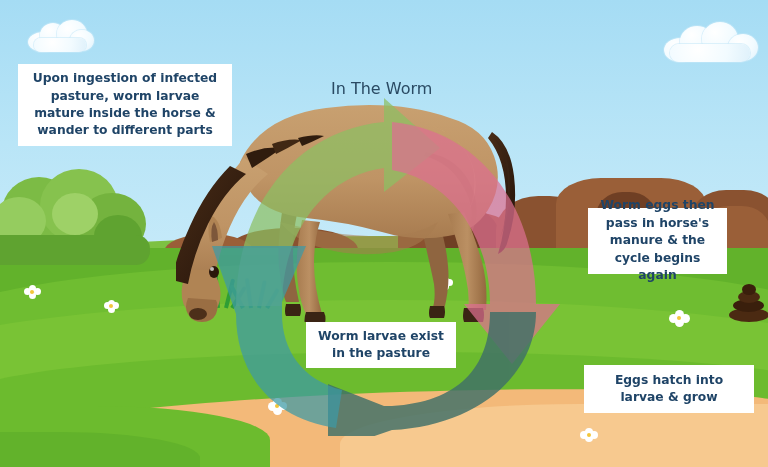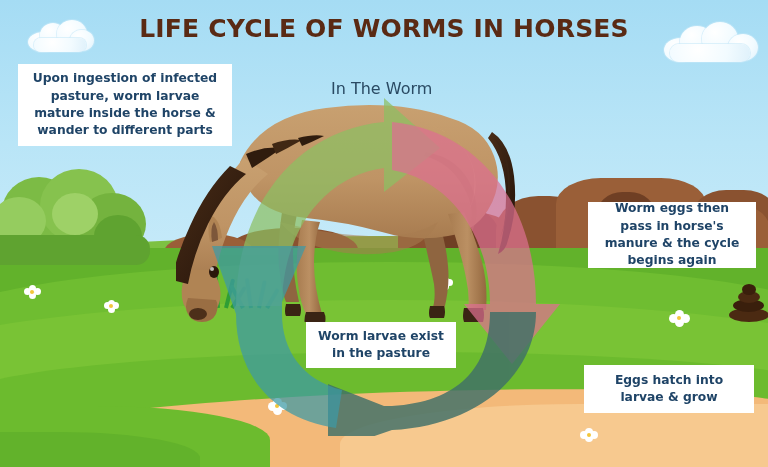--- a/index.html
+++ b/index.html
@@ -387,30 +387,29 @@
       <g opacity="0.72">
         <path d="M 158 332
                  C 92 322, 58 276, 58 218
                  L 104 218
                  C 104 254, 124 284, 164 294 Z" fill="#3d9aa6"></path>
         <path d="M 58 218 L 104 218 L 104 206 L 128 150 L 34 150 Z" fill="#3d9aa6"></path>
       </g>
     </svg>
   </div>
 
-  <div class="title">LIFE CYCLE OF WORMS IN HORSES</div>
 
   <div class="inhorse">In The Worm</div>
 
   <div class="box" style="left:18px;top:64px;width:214px;height:82px;">
     <span>Upon ingestion of infected pasture, worm larvae mature inside the horse &amp; wander to different parts</span>
   </div>
 
 
-  <div class="box" style="left:588px;top:202px;width:168px;height:66px;">
+  <div class="box" style="left:588px;top:208px;width:139px;height:66px;">
     <span>Worm eggs then pass in horse's manure &amp; the cycle begins again</span>
   </div>
 
   <div class="box" style="left:306px;top:322px;width:150px;height:46px;">
     <span>Worm larvae exist in the pasture</span>
   </div>
 
   <div class="box" style="left:584px;top:365px;width:170px;height:48px;">
     <span>Eggs hatch into larvae &amp; grow</span>
   </div>

